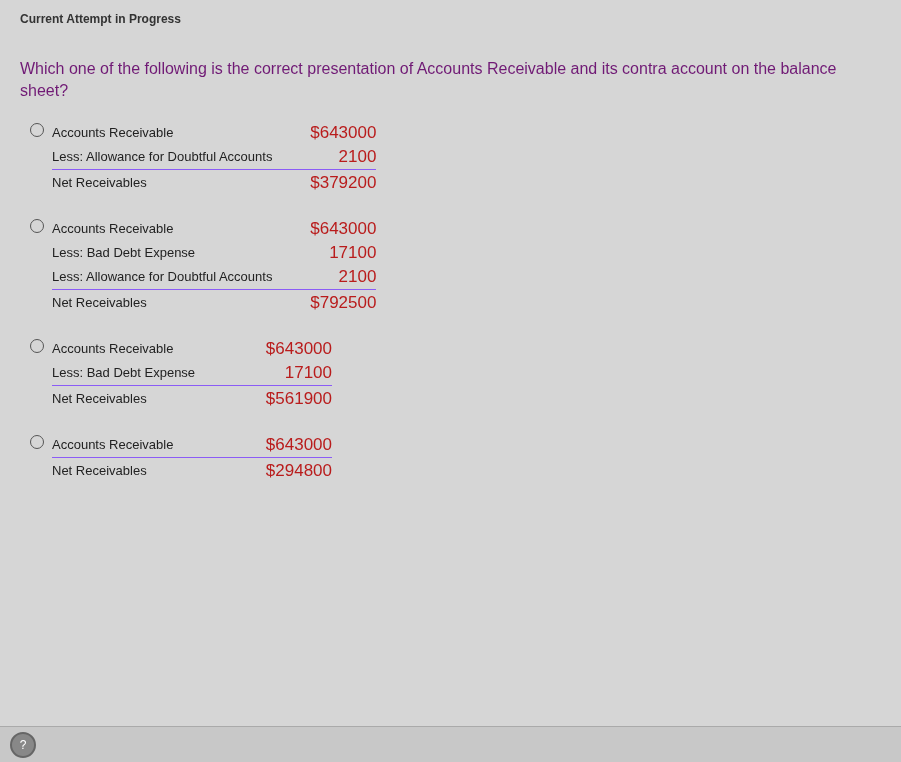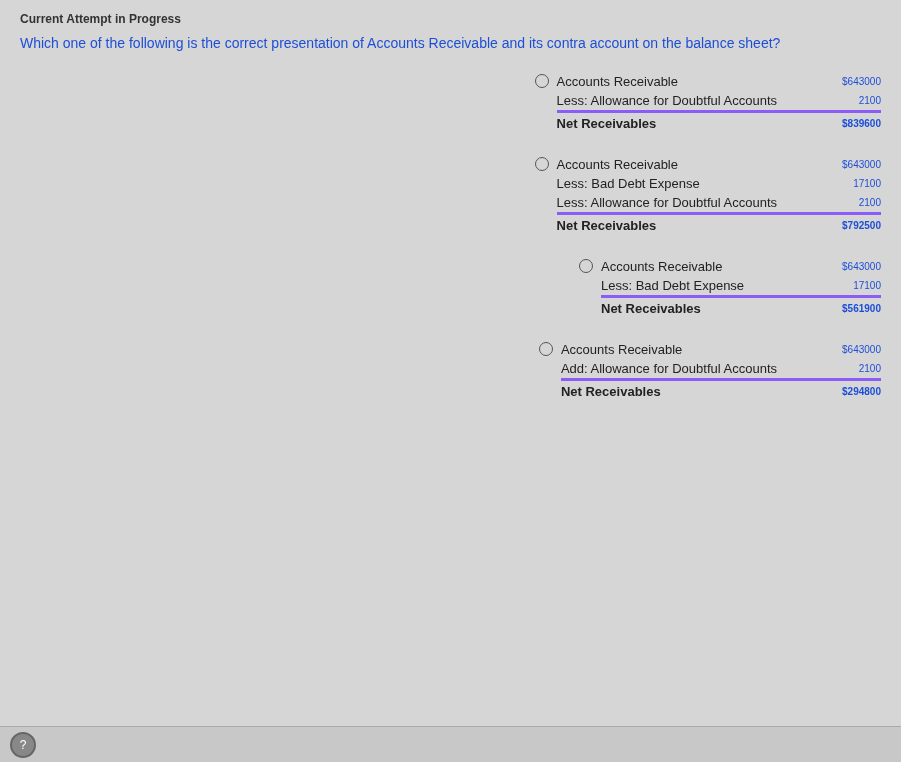--- a/index.html
+++ b/index.html
@@ -15,36 +15,35 @@
       font-family: Arial, sans-serif;
       font-size: 13px;
       color: #1a1a1a;
       padding: 12px 20px;
     }
 
     .current-attempt-banner {
       font-size: 12px;
       font-weight: bold;
       color: #333;
-      margin-bottom: 8px;
     }
 
     .question-text {
-      font-size: 14px;
-      color: #1d4ed8;
+      font-size: 16px;
+      color: #701a75;
       margin-bottom: 18px;
       line-height: 1.4;
+      margin-top: 32px;
     }
 
     .options-container {
       display: flex;
       flex-direction: column;
       gap: 22px;
       padding-left: 10px;
-      align-items: flex-end;
     }
 
     .option {
       display: flex;
       flex-direction: row;
       align-items: flex-start;
       gap: 8px;
     }
 
     .radio-btn {
@@ -72,32 +71,32 @@
       padding: 2px 0;
       padding-right: 24px;
       font-size: 13px;
       color: #222;
       vertical-align: middle;
     }
 
     .value-cell {
       display: table-cell;
       padding: 2px 0;
-      font-size: 10px;
-      color: #1d4ed8;
+      font-size: 17px;
+      color: #b91c1c;
       vertical-align: middle;
       text-align: right;
       min-width: 80px;
     }
 
     .net-row .label-cell,
     .net-row .value-cell {
-      border-top: 3px solid #8b5cf6;
+      border-top: 1px solid #8b5cf6;
       padding-top: 3px;
-      font-weight: bold;
+      font-weight: normal;
     }
 
     .bottom-toolbar {
       position: fixed;
       bottom: 0;
       left: 0;
       width: 901px;
       height: 36px;
       background: #c8c8c8;
       border-top: 1px solid #aaa;
@@ -135,21 +134,21 @@
         <div class="table-row">
           <div class="label-cell">Accounts Receivable</div>
           <div class="value-cell">$643000</div>
         </div>
         <div class="table-row">
           <div class="label-cell">Less: Allowance for Doubtful Accounts</div>
           <div class="value-cell">2100</div>
         </div>
         <div class="table-row net-row">
           <div class="label-cell">Net Receivables</div>
-          <div class="value-cell">$839600</div>
+          <div class="value-cell">$379200</div>
         </div>
       </div>
     </div>
     <div class="option">
       <div class="radio-btn"></div>
       <div class="option-table">
         <div class="table-row">
           <div class="label-cell">Accounts Receivable</div>
           <div class="value-cell">$643000</div>
         </div>
@@ -183,24 +182,20 @@
           <div class="value-cell">$561900</div>
         </div>
       </div>
     </div>
     <div class="option">
       <div class="radio-btn"></div>
       <div class="option-table">
         <div class="table-row">
           <div class="label-cell">Accounts Receivable</div>
           <div class="value-cell">$643000</div>
-        </div>
-        <div class="table-row">
-          <div class="label-cell">Add: Allowance for Doubtful Accounts</div>
-          <div class="value-cell">2100</div>
         </div>
         <div class="table-row net-row">
           <div class="label-cell">Net Receivables</div>
           <div class="value-cell">$294800</div>
         </div>
       </div>
     </div>
   </div>
 
 <div class="bottom-toolbar">

